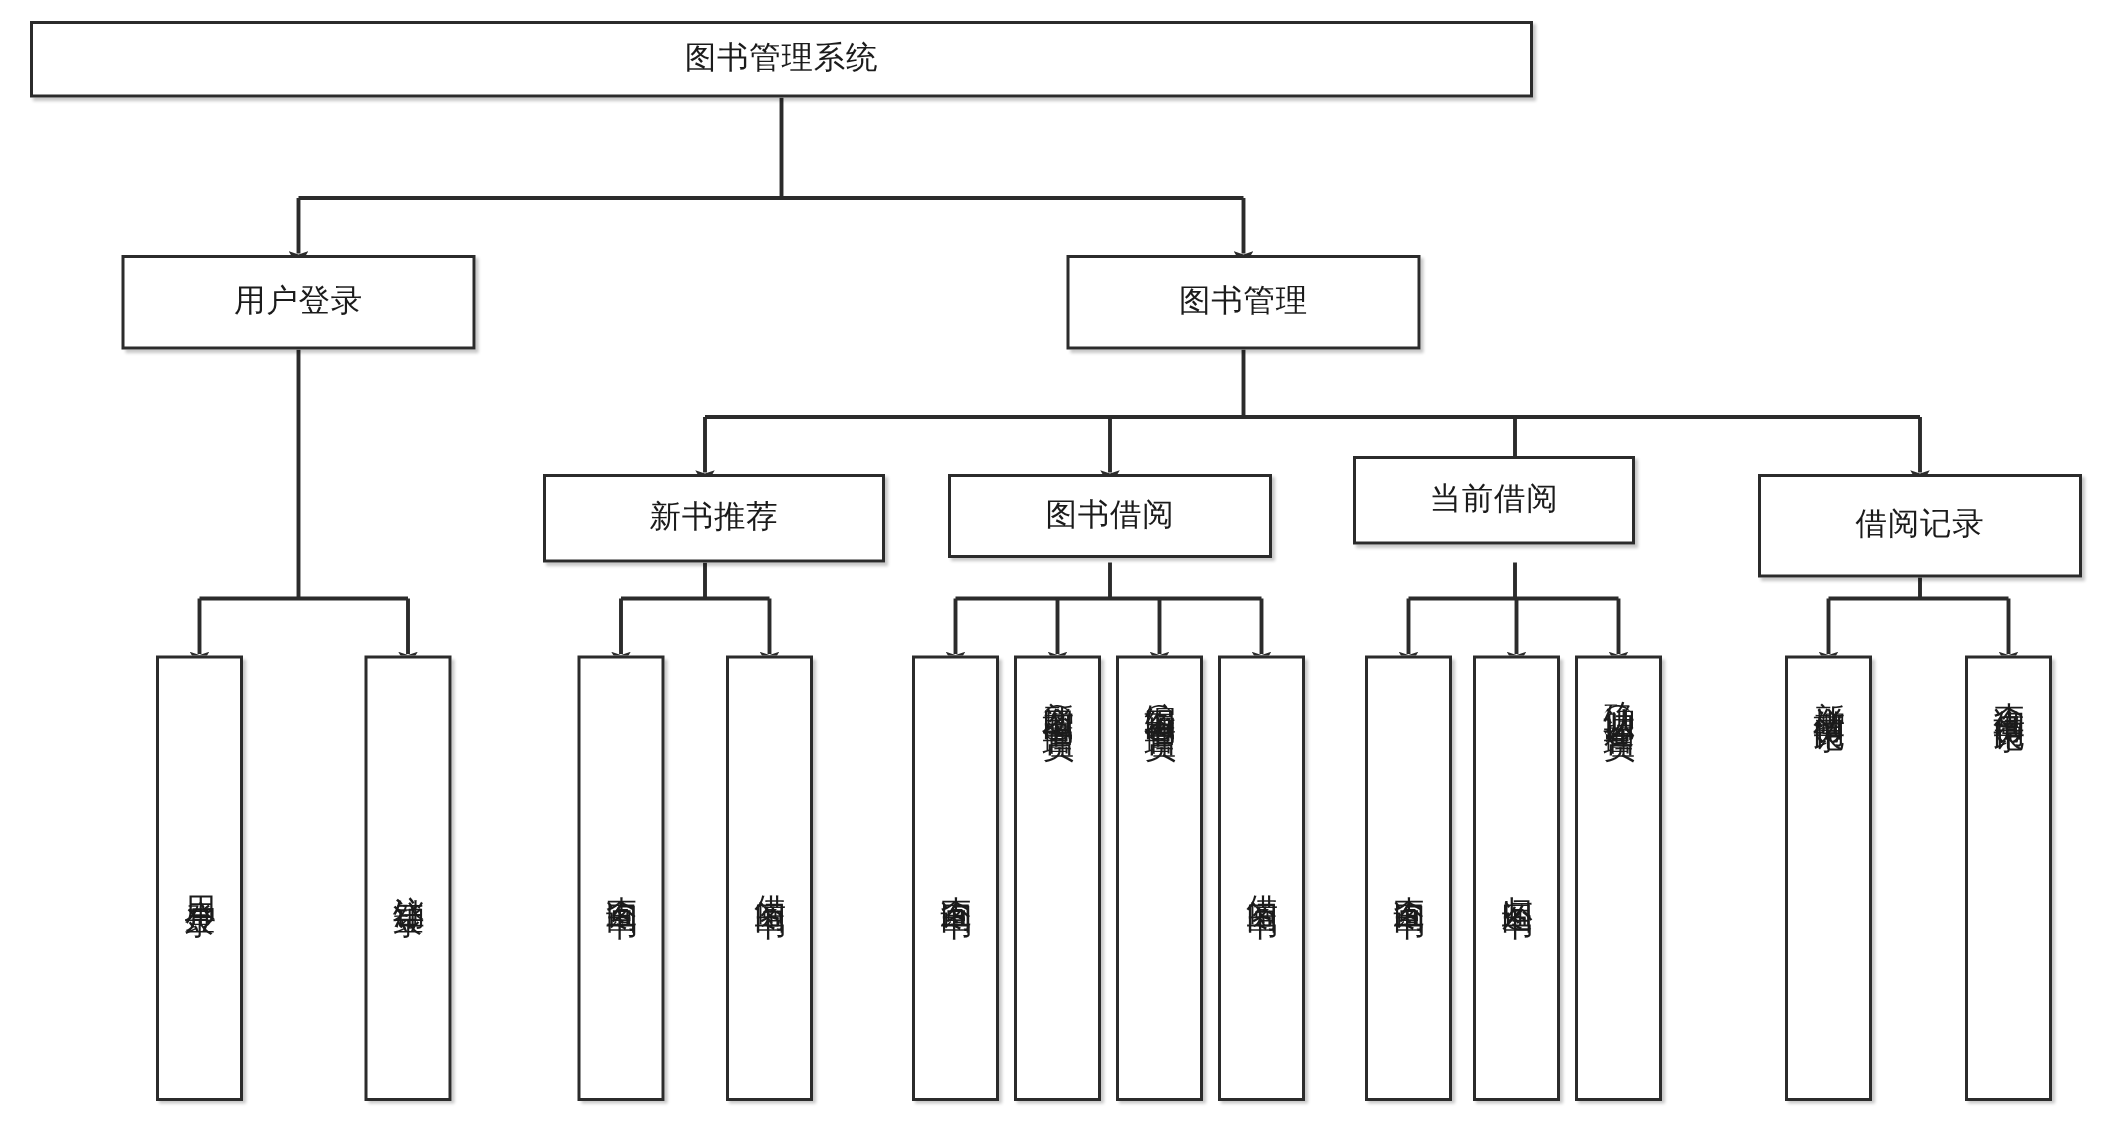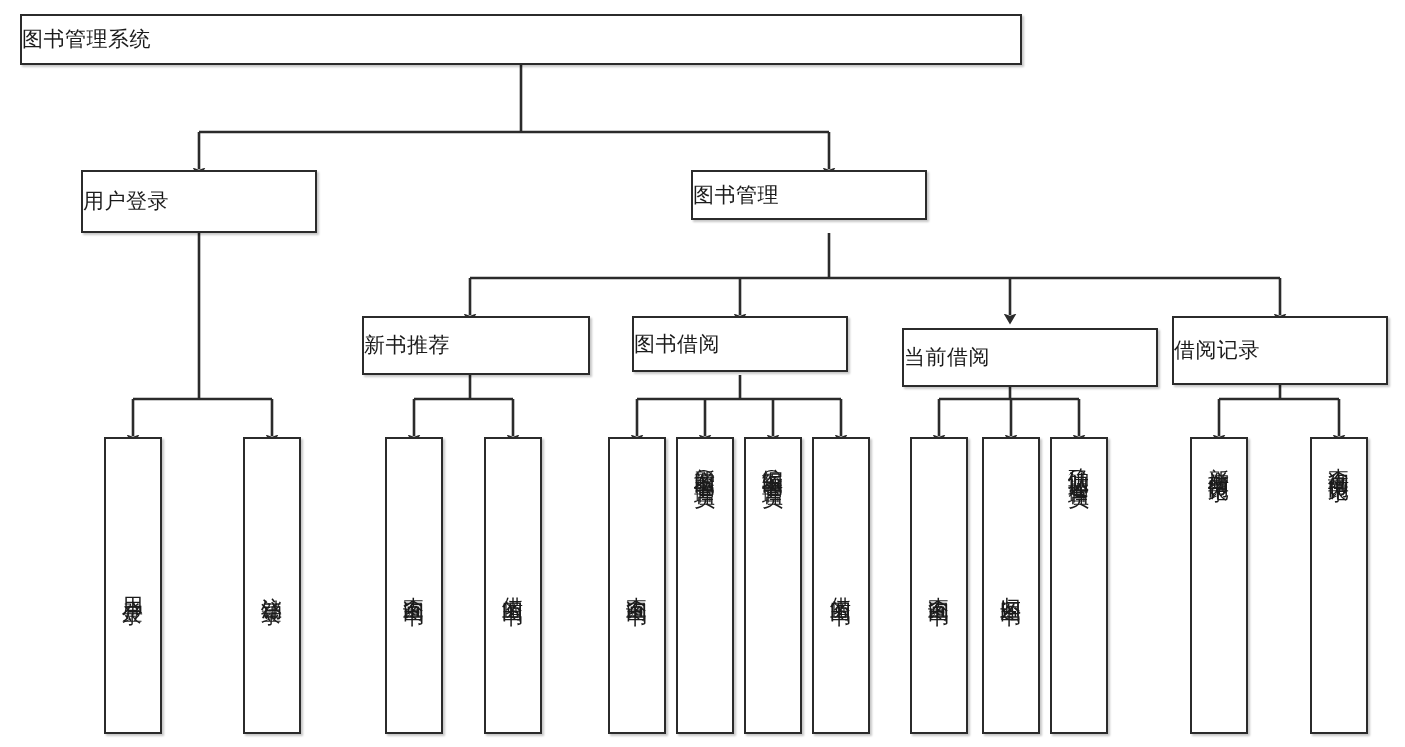--- a/index.html
+++ b/index.html
@@ -25,20 +25,21 @@
     height: 747px;
   }
   .node {
     position: absolute;
     box-sizing: border-box;
     background: #ffffff;
     border: 2.5px solid #2b2b2b;
     box-shadow: 2px 2px 2px rgba(0,0,0,0.22);
     display: flex;
     align-items: center;
+    justify-content: center;
   }
   .node-label {
     color: #1b1b1b;
     font-size: 21px;
     line-height: 1.18;
     letter-spacing: 0.5px;
     white-space: nowrap;
     text-align: center;
   }
   .node.leaf {
@@ -114,30 +115,30 @@
       </g>
   </svg>
 
   <div id="nodes-layer">
       <div class="node" style="left: 20px; top: 14px; width: 1002px; height: 51px;">
         <div class="node-label">图书管理系统</div>
       </div>
       <div class="node" style="left: 81px; top: 170px; width: 236px; height: 63px;">
         <div class="node-label">用户登录</div>
       </div>
-      <div class="node" style="left: 691px; top: 170px; width: 236px; height: 50px;">
+      <div class="node" style="left: 711px; top: 170px; width: 236px; height: 63px;">
         <div class="node-label">图书管理</div>
       </div>
       <div class="node" style="left: 362px; top: 316px; width: 228px; height: 59px;">
         <div class="node-label">新书推荐</div>
       </div>
       <div class="node" style="left: 632px; top: 316px; width: 216px; height: 56px;">
         <div class="node-label">图书借阅</div>
       </div>
-      <div class="node" style="left: 902px; top: 328px; width: 256px; height: 59px;">
+      <div class="node" style="left: 902px; top: 304px; width: 188px; height: 59px;">
         <div class="node-label">当前借阅</div>
       </div>
       <div class="node" style="left: 1172px; top: 316px; width: 216px; height: 69px;">
         <div class="node-label">借阅记录</div>
       </div>
       <div class="node leaf centered" style="left: 104px; top: 437px; width: 58px; height: 297px;">
         <div class="node-label">用户登录</div>
       </div>
       <div class="node leaf centered" style="left: 243px; top: 437px; width: 58px; height: 297px;">
         <div class="node-label">注销登录</div>

